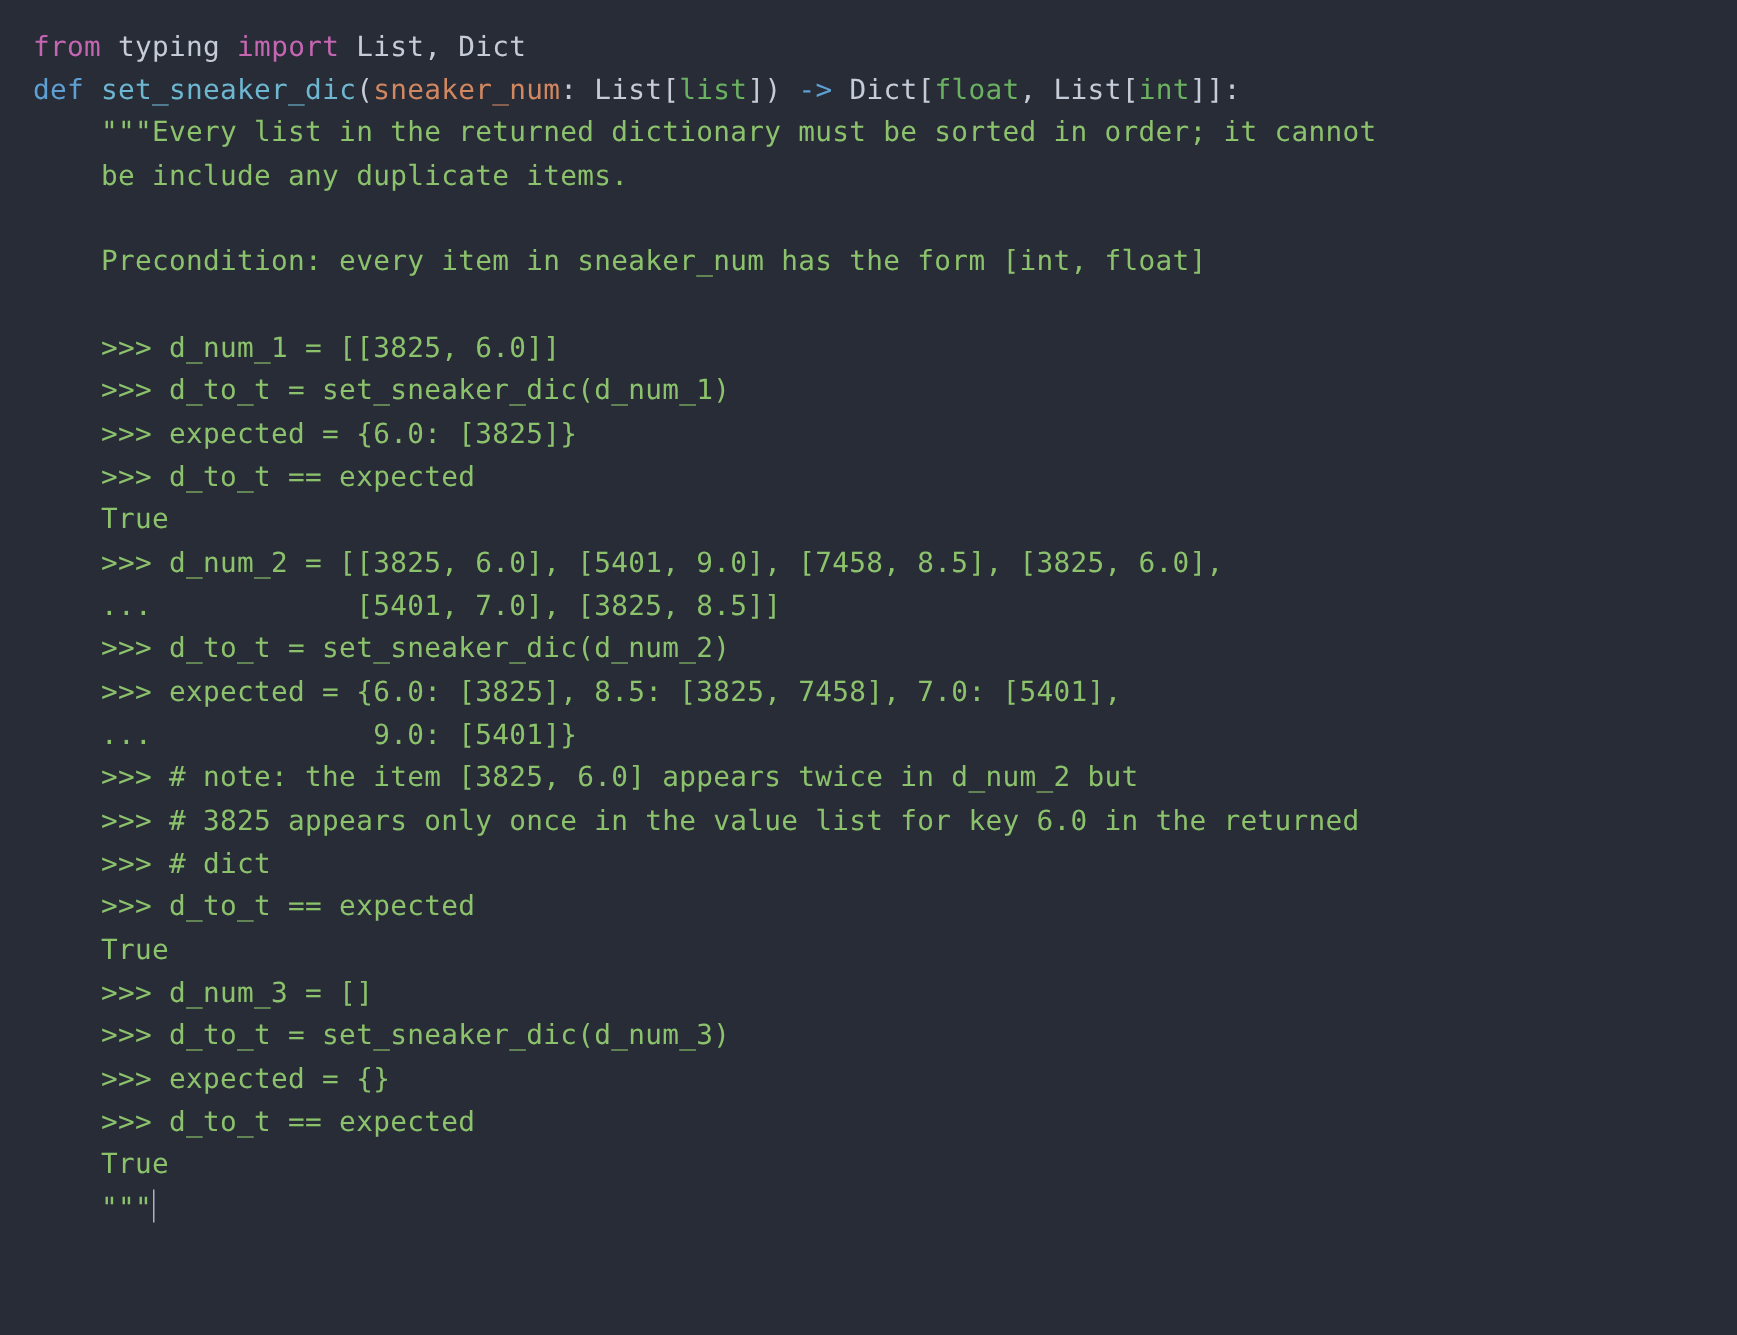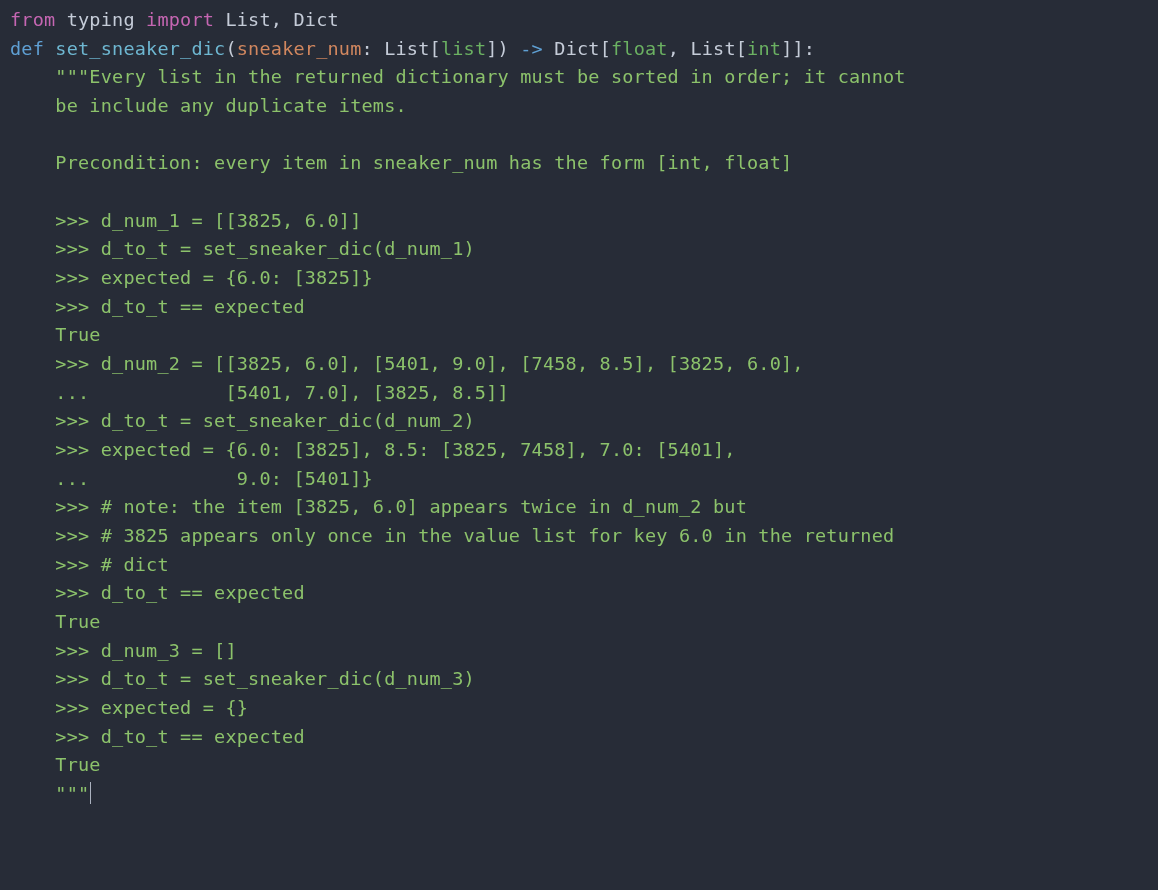--- a/index.html
+++ b/index.html
@@ -18,21 +18,21 @@
     margin: 0;
     padding: 0;
     background: var(--bg);
     color: var(--fg);
     font-family: "Menlo", "Consolas", "DejaVu Sans Mono", monospace;
     font-size: 18.5px;
     line-height: 1.55;
     letter-spacing: 0.2px;
   }
   pre.code {
-    margin: 4px;
+    margin: 16px;
     padding: 2px 14px 20px 6px;
     white-space: pre;
   }
   .kw1 { color: var(--keyword-magenta); } 
   .kw2 { color: var(--keyword-blue); }    
   .fn  { color: var(--funcname); }
   .pn  { color: var(--paramname); }
   .bi  { color: var(--builtin); }
   .p   { color: var(--punct); }
   .ds  { color: var(--docstring); }

